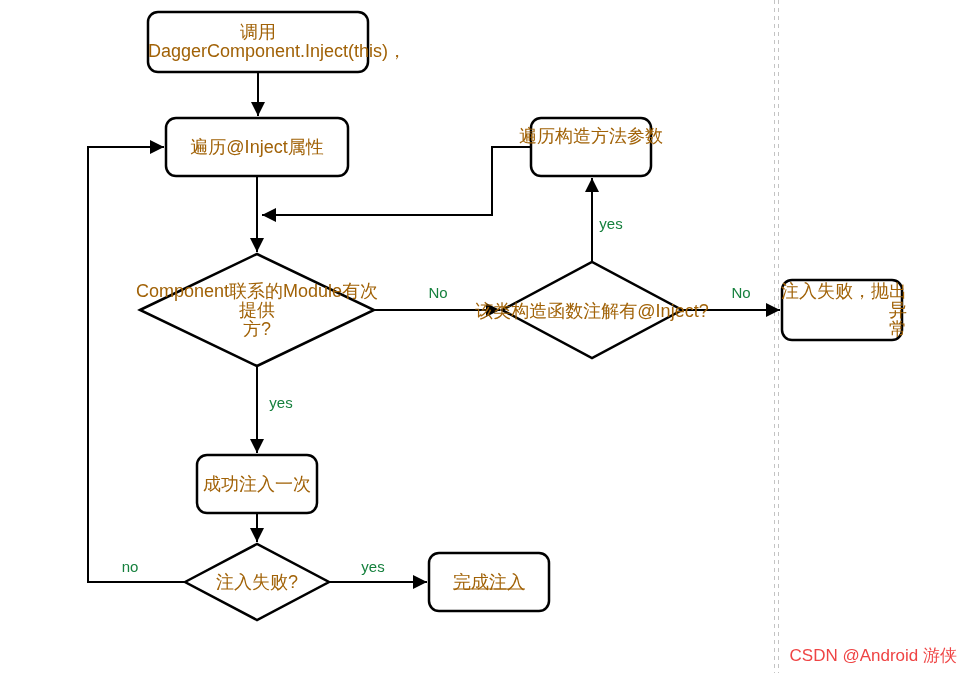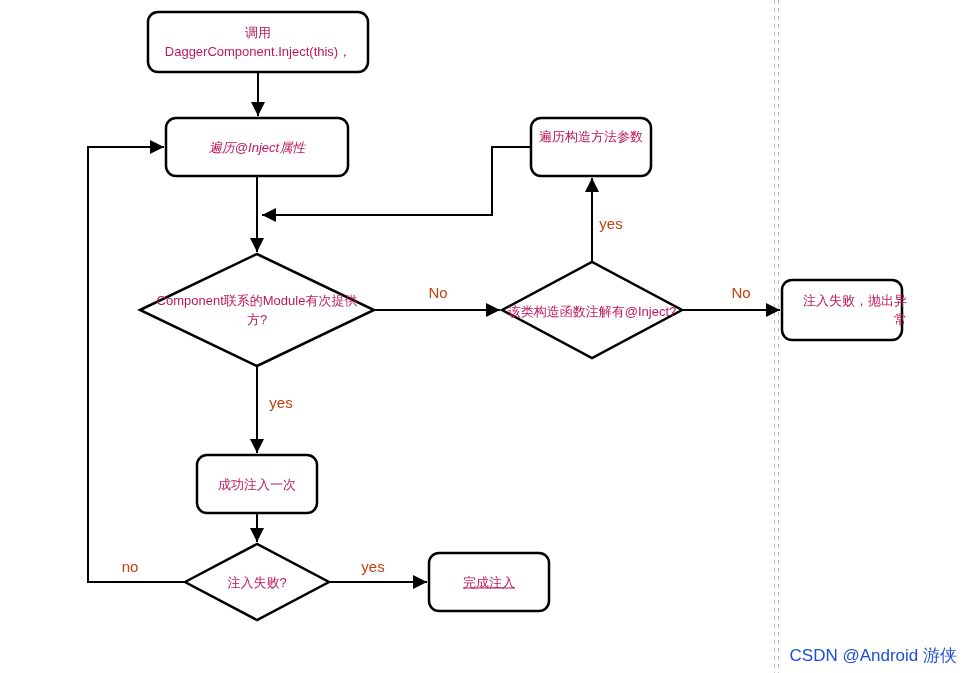--- a/index.html
+++ b/index.html
@@ -7,29 +7,29 @@
     position:relative; width:967px; height:673px; background:#ffffff;
     font-family:"Liberation Sans","DejaVu Sans",sans-serif; overflow:hidden;
   }
   svg.layer { position:absolute; left:0; top:0; }
   .shape { fill:#ffffff; stroke:#000000; stroke-width:2.5; }
   .edge  { fill:none; stroke:#000000; stroke-width:2; }
   .boundary { stroke:#c4c4c4; stroke-width:1; stroke-dasharray:4 4; }
   .node-label {
     position:absolute; transform:translate(-50%,-50%);
     text-align:center; white-space:pre-line;
-    font-size:13px; line-height:19px; color:#be185d;
+    font-size:18px; line-height:19px; color:#a16207;
   }
   .edge-label {
     position:absolute; transform:translate(-50%,-50%);
-    font-size:15px; line-height:16px; color:#c2410c; white-space:nowrap;
+    font-size:15px; line-height:16px; color:#15803d; white-space:nowrap;
   }
   .watermark {
     position:absolute; right:10px; top:644px;
-    font-size:17px; color:#1d4ed8; white-space:nowrap;
+    font-size:17px; color:#ef4444; white-space:nowrap;
   }
   .w260 { width:260px; }
   .w220 { width:220px; }
   .w130 { width:130px; }
 </style>
 </head>
 <body>
 
 <div class="canvas">
 
@@ -60,21 +60,21 @@
     <polygon class="shape" points="140,310 257,254 374,310 257,366"></polygon>
     <polygon class="shape" points="502,310 592,262 682,310 592,358"></polygon>
     <rect class="shape" x="782" y="280" width="120" height="60" rx="10" ry="10"></rect>
     <rect class="shape" x="197" y="455" width="120" height="58" rx="10" ry="10"></rect>
     <polygon class="shape" points="185,582 257,544 329,582 257,620"></polygon>
     <rect class="shape" x="429" y="553" width="120" height="58" rx="10" ry="10"></rect>
   </svg>
 
   <div class="node-label w220" style="left:258px; top:42px;">调用
 DaggerComponent.Inject(this)，</div>
-  <div class="node-label" style="left:257px; top:147px;font-style:italic;">遍历@Inject属性</div>
+  <div class="node-label" style="left:257px; top:147px;">遍历@Inject属性</div>
   <div class="node-label" style="left:591px; top:136px;">遍历构造方法参数</div>
   <div class="node-label w260" style="left:592px; top:311px;">该类构造函数注解有@Inject?</div>
   <div class="node-label w260" style="left:257px; top:310px;">Component联系的Module有次提供
 方?</div>
   <div class="node-label w130" style="left:842px; top:310px;text-align:right;">注入失败，抛出异
 常</div>
   <div class="node-label" style="left:257px; top:484px;">成功注入一次</div>
   <div class="node-label" style="left:257px; top:582px;">注入失败?</div>
   <div class="node-label" style="left:489px; top:582px;text-decoration:underline;">完成注入</div>
 

